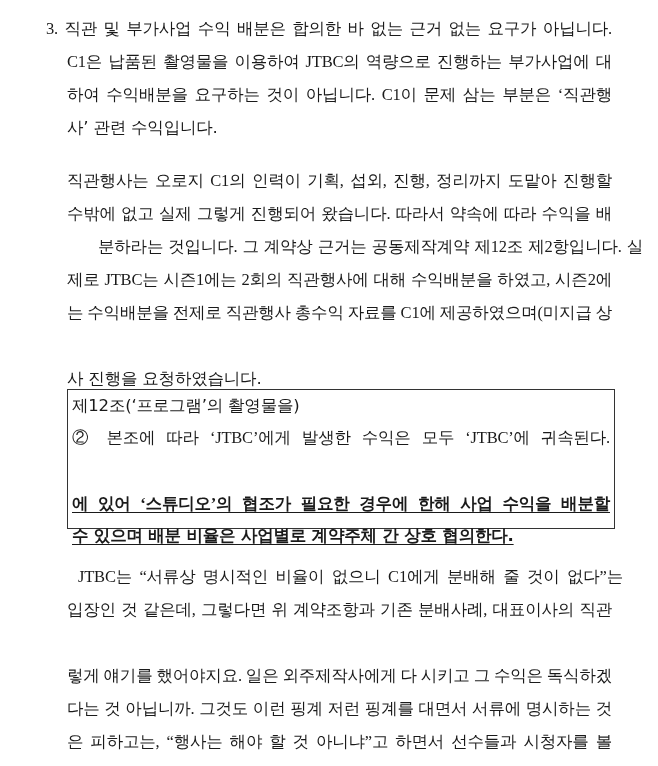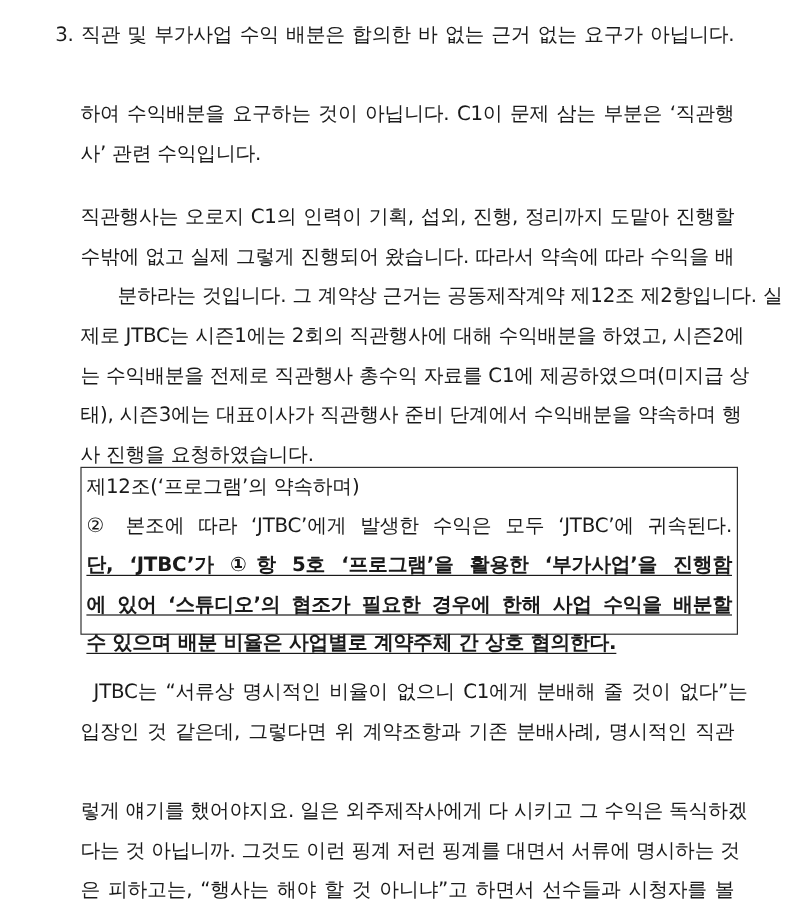--- a/index.html
+++ b/index.html
@@ -9,53 +9,52 @@
       color: #1a1a1a;
     }
     .page { position: absolute; left: 0; top: 0; width: 658px; height: 766px; }
     .line {
       position: absolute;
       font-size: 16.5px;
       line-height: 20px;
       white-space: nowrap;
       letter-spacing: -0.2px;
     }
-    .just { text-align-last: justify; text-align: justify; }
+    .just { text-align-last: justify; text-align: justify; font-family: Liberation Serif, serif; }
     .u { text-decoration: underline; text-underline-offset: 3px; font-weight: bold; }
     .clause-box {
       position: absolute;
       left: 67px; top: 389px; width: 548px; height: 140px;
       border: 1.5px solid #333;
       box-sizing: border-box;
     }
   </style>
 </head>
 <body>
 
 <div class="page">
 
   <div class="line just" style="left:46px; top:19px; width:566px;">3. 직관 및 부가사업 수익 배분은 합의한 바 없는 근거 없는 요구가 아닙니다.</div>
+  <div class="line just" style="left:67px; top:52px; width:545px;">C1은 납품된 촬영물을 이용하여 JTBC의 역량으로 진행하는 부가사업에 대</div>
   <div class="line just" style="left:67px; top:85px; width:545px;">하여 수익배분을 요구하는 것이 아닙니다. C1이 문제 삼는 부분은 ‘직관행</div>
   <div class="line" style="left:67px; top:118px;">사’ 관련 수익입니다.</div>
 
   <div class="line just" style="left:67px; top:171px; width:545px;">직관행사는 오로지 C1의 인력이 기획, 섭외, 진행, 정리까지 도맡아 진행할</div>
   <div class="line just" style="left:67px; top:204px; width:545px;">수밖에 없고 실제 그렇게 진행되어 왔습니다. 따라서 약속에 따라 수익을 배</div>
   <div class="line just" style="left:67px; top:237px; width:545px;margin-left:31px;">분하라는 것입니다. 그 계약상 근거는 공동제작계약 제12조 제2항입니다. 실</div>
   <div class="line just" style="left:67px; top:270px; width:545px;">제로 JTBC는 시즌1에는 2회의 직관행사에 대해 수익배분을 하였고, 시즌2에</div>
   <div class="line just" style="left:67px; top:303px; width:545px;">는 수익배분을 전제로 직관행사 총수익 자료를 C1에 제공하였으며(미지급 상</div>
-  <div class="line just" style="left:67px; top:336px; width:545px;">태), 시즌3에는 대표이사가 직관행사 준비 단계에서 수익배분을 약속하며 행</div>
   <div class="line" style="left:67px; top:369px;text-align:center;">사 진행을 요청하였습니다.</div>
 
   <div class="clause-box"></div>
-  <div class="line" style="left:72px; top:396px;">제12조(‘프로그램’의 약속하며)</div>
+  <div class="line" style="left:72px; top:396px;">제12조(‘프로그램’의 촬영물을)</div>
   <div class="line just" style="left:72px; top:428px; width:538px;">② 본조에 따라 ‘JTBC’에게 발생한 수익은 모두 ‘JTBC’에 귀속된다.</div>
-  <div class="line just u" style="left:72px; top:461px; width:538px;">단, ‘JTBC’가 ①항 5호 ‘프로그램’을 활용한 ‘부가사업’을 진행함</div>
   <div class="line u" style="left:72px; top:527px; top:526px;">수 있으며 배분 비율은 사업별로 계약주체 간 상호 협의한다.</div>
   <div class="line just u" style="left:72px; top:494px; width:538px;">에 있어 ‘스튜디오’의 협조가 필요한 경우에 한해 사업 수익을 배분할</div>
 
   <div class="line just" style="left:78px; top:567px; width:545px;">JTBC는 “서류상 명시적인 비율이 없으니 C1에게 분배해 줄 것이 없다”는</div>
-  <div class="line just" style="left:67px; top:600px; width:545px;">입장인 것 같은데, 그렇다면 위 계약조항과 기존 분배사례, 명시적인 직관</div>
+  <div class="line just" style="left:67px; top:600px; width:545px;">입장인 것 같은데, 그렇다면 위 계약조항과 기존 분배사례, 대표이사의 직관</div>
   <div class="line just" style="left:67px; top:666px; width:545px;">렇게 얘기를 했어야지요. 일은 외주제작사에게 다 시키고 그 수익은 독식하겠</div>
   <div class="line just" style="left:67px; top:699px; width:545px;">다는 것 아닙니까. 그것도 이런 핑계 저런 핑계를 대면서 서류에 명시하는 것</div>
   <div class="line just" style="left:67px; top:732px; width:545px;">은 피하고는, “행사는 해야 할 것 아니냐”고 하면서 선수들과 시청자를 볼</div>
   <div class="line" style="left:67px; top:765px;">모로 삼아서요.</div>
 
 </div>
 
 </body></html>

